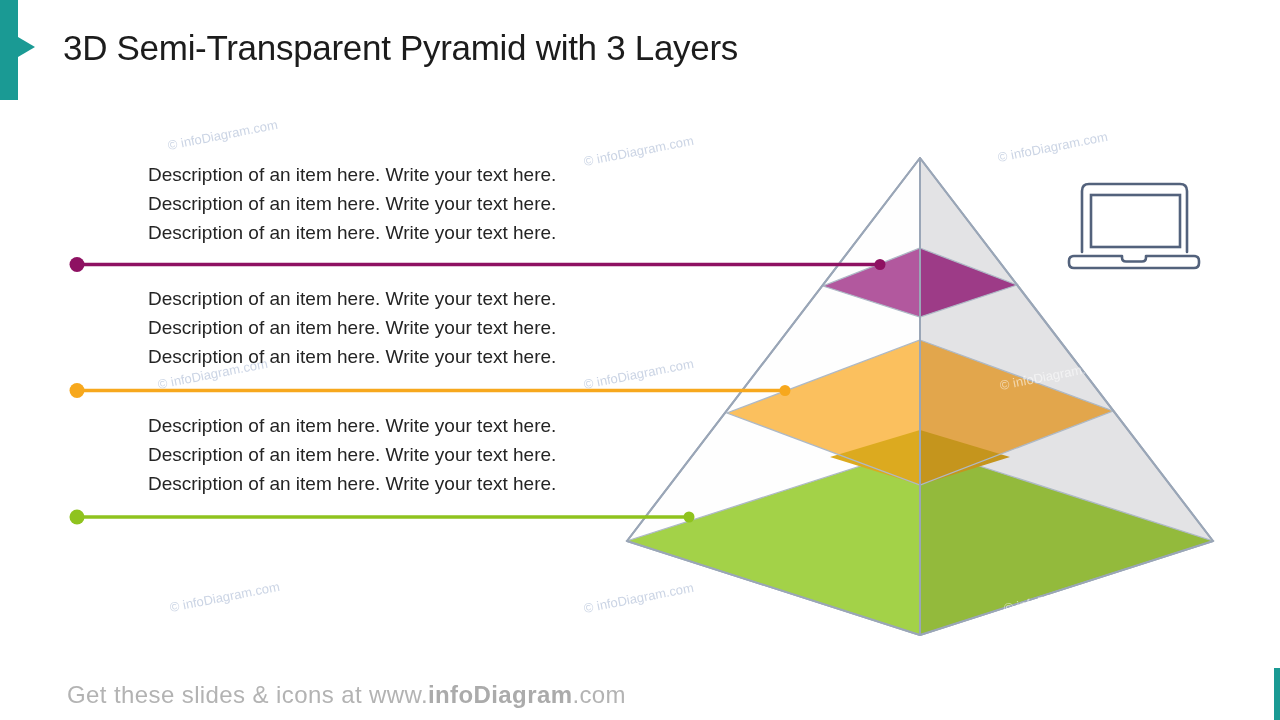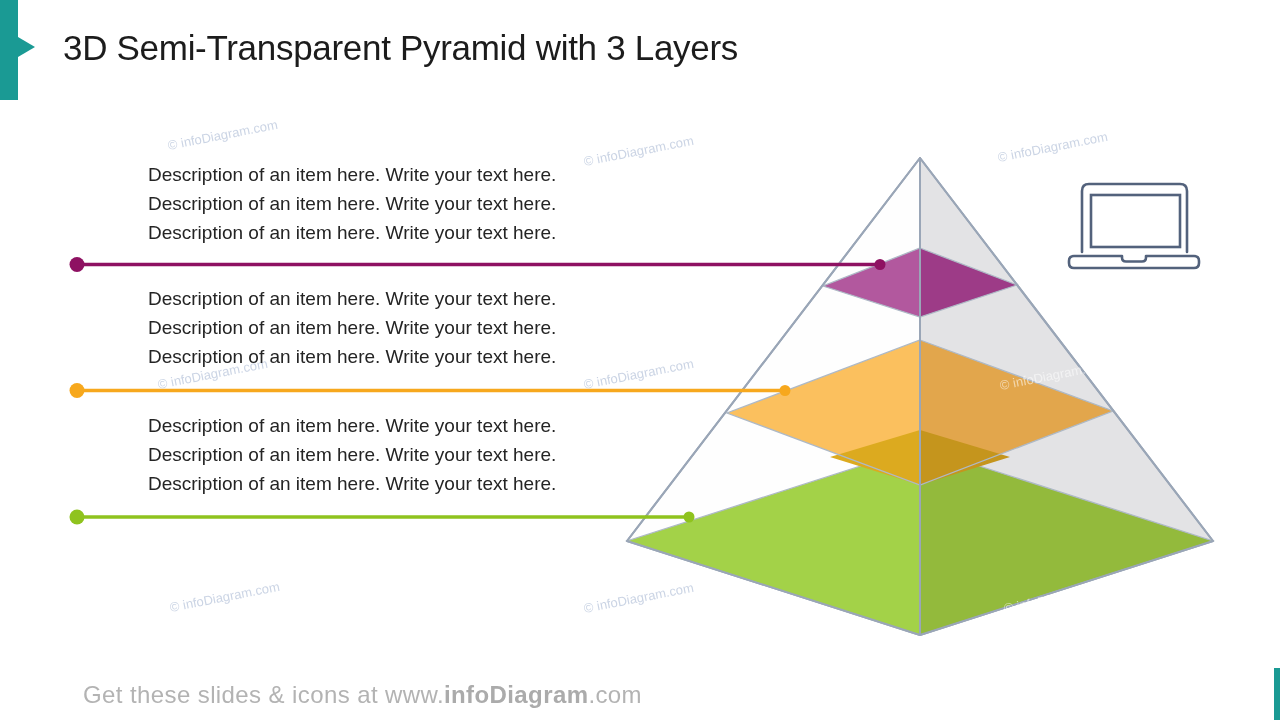--- a/index.html
+++ b/index.html
@@ -24,21 +24,21 @@
   
   .graphic{left:0;top:0;width:1280px;height:720px;z-index:1;}
   
   .wm{font-size:13px;color:#c2cde0;opacity:0.85;white-space:nowrap;
     transform:rotate(-11deg);transform-origin:left center;z-index:2;}
   .wm.light{color:#ffffff;opacity:0.55;}
   .wm1{left:168px;top:138px;} .wm2{left:584px;top:154px;} .wm3{left:998px;top:150px;}
   .wm4{left:158px;top:377px;} .wm5{left:584px;top:377px;} .wm6{left:1000px;top:378px;}
   .wm7{left:170px;top:600px;} .wm8{left:584px;top:601px;} .wm9{left:1004px;top:601px;}
   
-  .footer{left:83px;top:681px;font-size:24px;letter-spacing:0.4px;
+  .footer{left:67px;top:681px;font-size:24px;letter-spacing:0.4px;
     color:#b3b3b3;white-space:nowrap;z-index:3;}
   .footer b{font-weight:bold;color:#ababab;}
 </style>
 </head>
 <body>
 
 <div class="slide">
 
   <div class="abs teal-bar-tl"></div>
   <div class="abs teal-chevron"></div>

